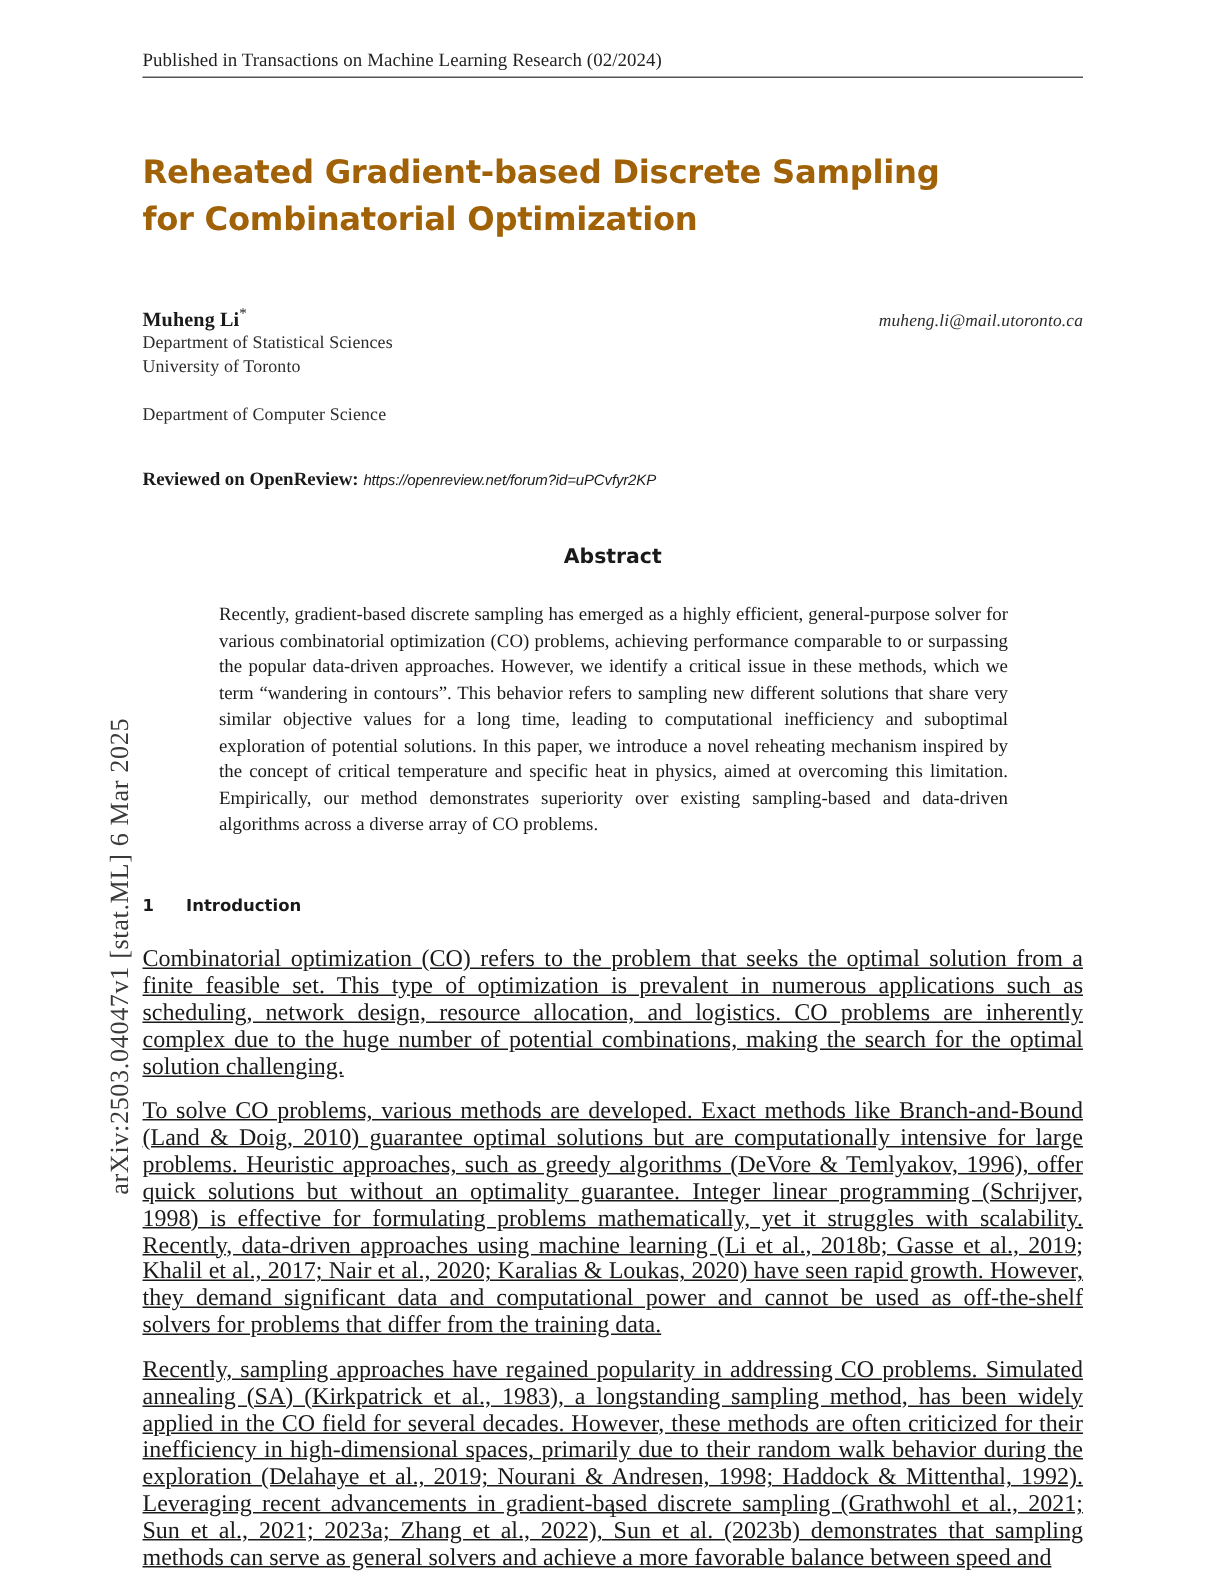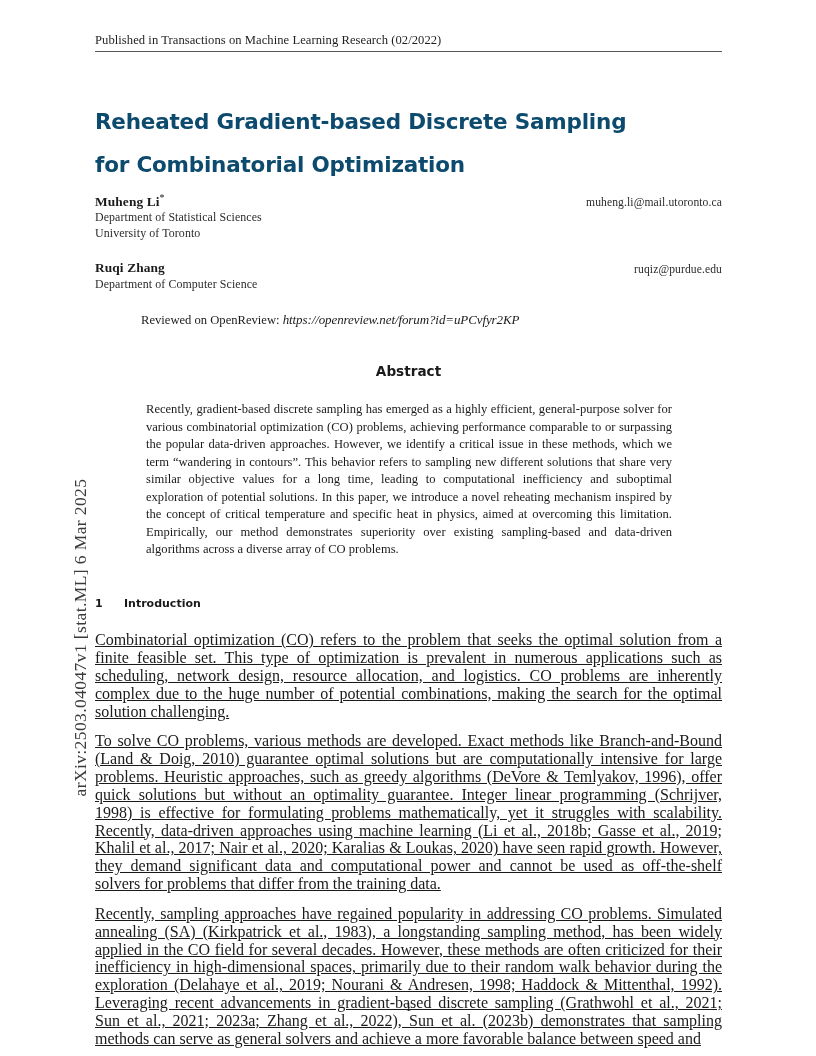--- a/index.html
+++ b/index.html
@@ -71,73 +71,75 @@
 
   
   #paper-title {
     position: absolute;
     top: 100px;
     left: 0;
     width: 560px;
     font-family: "DejaVu Sans", sans-serif;
     font-weight: bold;
     font-size: 21.5px;
-    line-height: 43px;
+    line-height: 31px;
     letter-spacing: -0.2px;
-    color: #0c4a6e;
+    color: #a16207;
   }
 
   
   #authors {
     position: absolute;
     top: 192px;
     left: 0;
     width: 627px;
   }
   .author-block { margin-bottom: 17px; }
   .author-row {
     display: flex;
     justify-content: space-between;
     align-items: baseline;
   }
   .author-name {
     font-weight: bold;
     font-size: 13.4px;
     letter-spacing: 0.1px;
+    margin-top: 12px;
   }
   .author-name .star {
     font-weight: normal;
     font-size: 10px;
     vertical-align: super;
   }
   .author-email {
+    font-style: italic;
     font-size: 11.6px;
     color: #2b2b2b;
     letter-spacing: 0.1px;
   }
   .affil {
     font-size: 11.9px;
     line-height: 15.5px;
     color: #2b2b2b;
     letter-spacing: 0.1px;
   }
 
   
   #openreview {
     position: absolute;
     top: 312px;
     left: 0;
     width: 627px;
     font-size: 12.6px;
   }
-  #openreview .or-label { font-weight: normal; margin-left: 46px; }
+  #openreview .or-label { font-weight: bold; }
   #openreview .or-url {
-    font-family: Liberation Serif, serif;
+    font-family: Liberation Sans, sans-serif;
     font-style: italic;
-    font-size: 13px;
+    font-size: 10px;
     letter-spacing: -0.1px;
   }
 
   
   #abstract-heading {
     position: absolute;
     top: 363px;
     left: 0;
     width: 627px;
     text-align: center;
@@ -223,42 +225,38 @@
 </head>
 <body>
 
 <div id="arxiv-stamp">
   <div class="stamp-text">arXiv:2503.04047v1  [stat.ML]  6 Mar 2025</div>
 </div>
 
 <div id="page">
 
   <div id="running-head">
-    <div class="rh-text">Published in Transactions on Machine Learning Research (02/2022)</div>
+    <div class="rh-text">Published in Transactions on Machine Learning Research (02/2024)</div>
     <div class="rh-rule"></div>
   </div>
 
   <div id="paper-title">Reheated Gradient-based Discrete Sampling for Combinatorial Optimization</div>
 
   <div id="authors">
 
     <div class="author-block">
       <div class="author-row">
         <div class="author-name"><span>Muheng Li</span><span class="star">*</span></div>
         <div class="author-email">muheng.li@mail.utoronto.ca</div>
       </div>
       <div class="affil">Department of Statistical Sciences</div>
       <div class="affil">University of Toronto</div>
     </div>
 
     <div class="author-block">
-      <div class="author-row">
-        <div class="author-name"><span>Ruqi Zhang</span><span class="star"></span></div>
-        <div class="author-email">ruqiz@purdue.edu</div>
-      </div>
       <div class="affil">Department of Computer Science</div>
     </div>
 
   </div>
 
   <div id="openreview">
     <span class="or-label">Reviewed on OpenReview:</span>
     <span class="or-url">https://openreview.net/forum?id=uPCvfyr2KP</span>
   </div>
 

